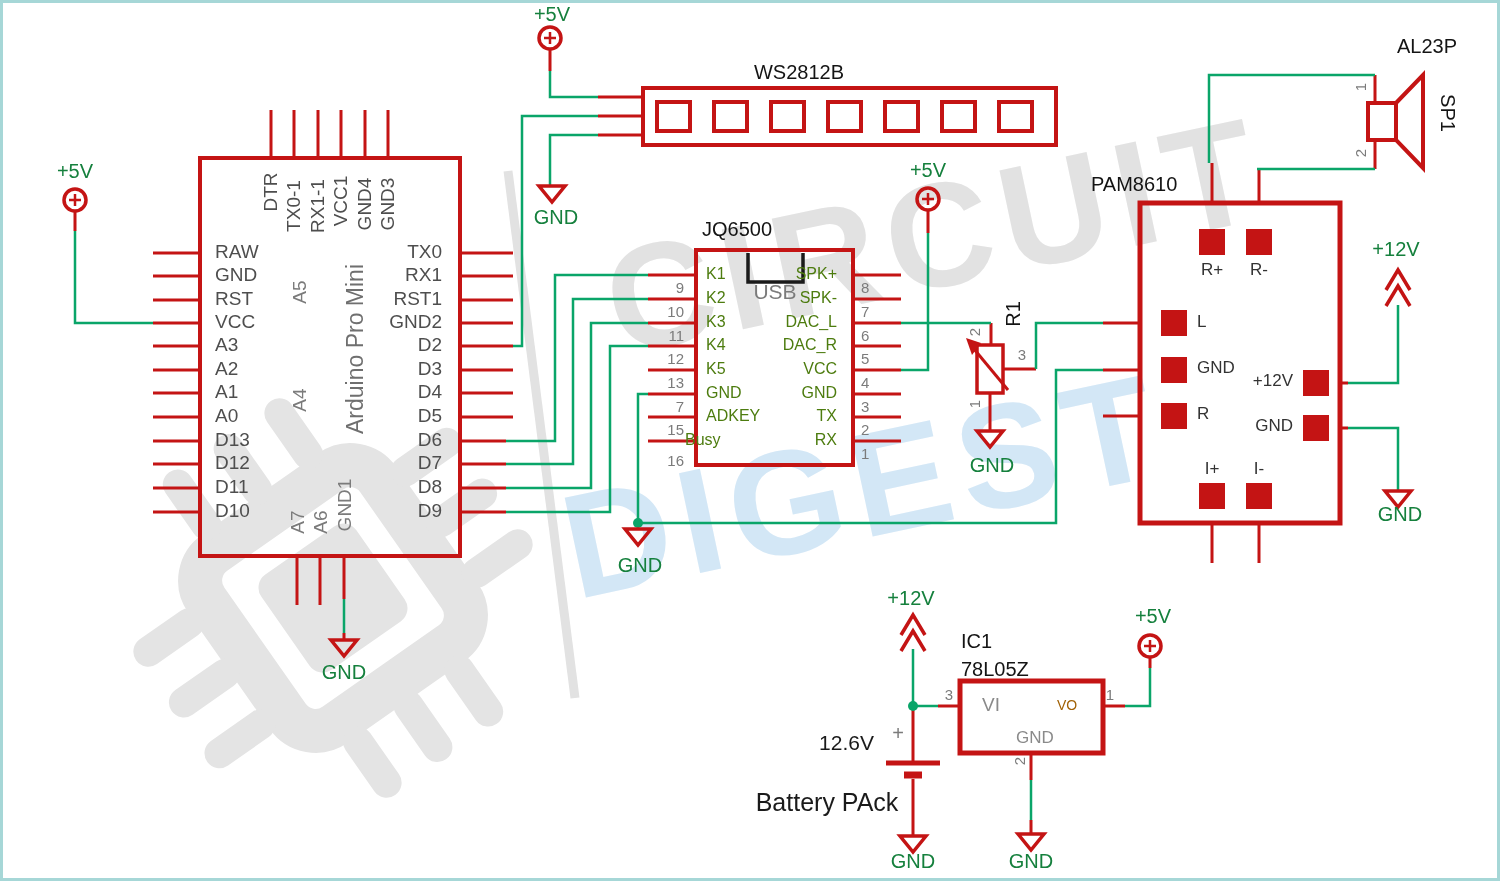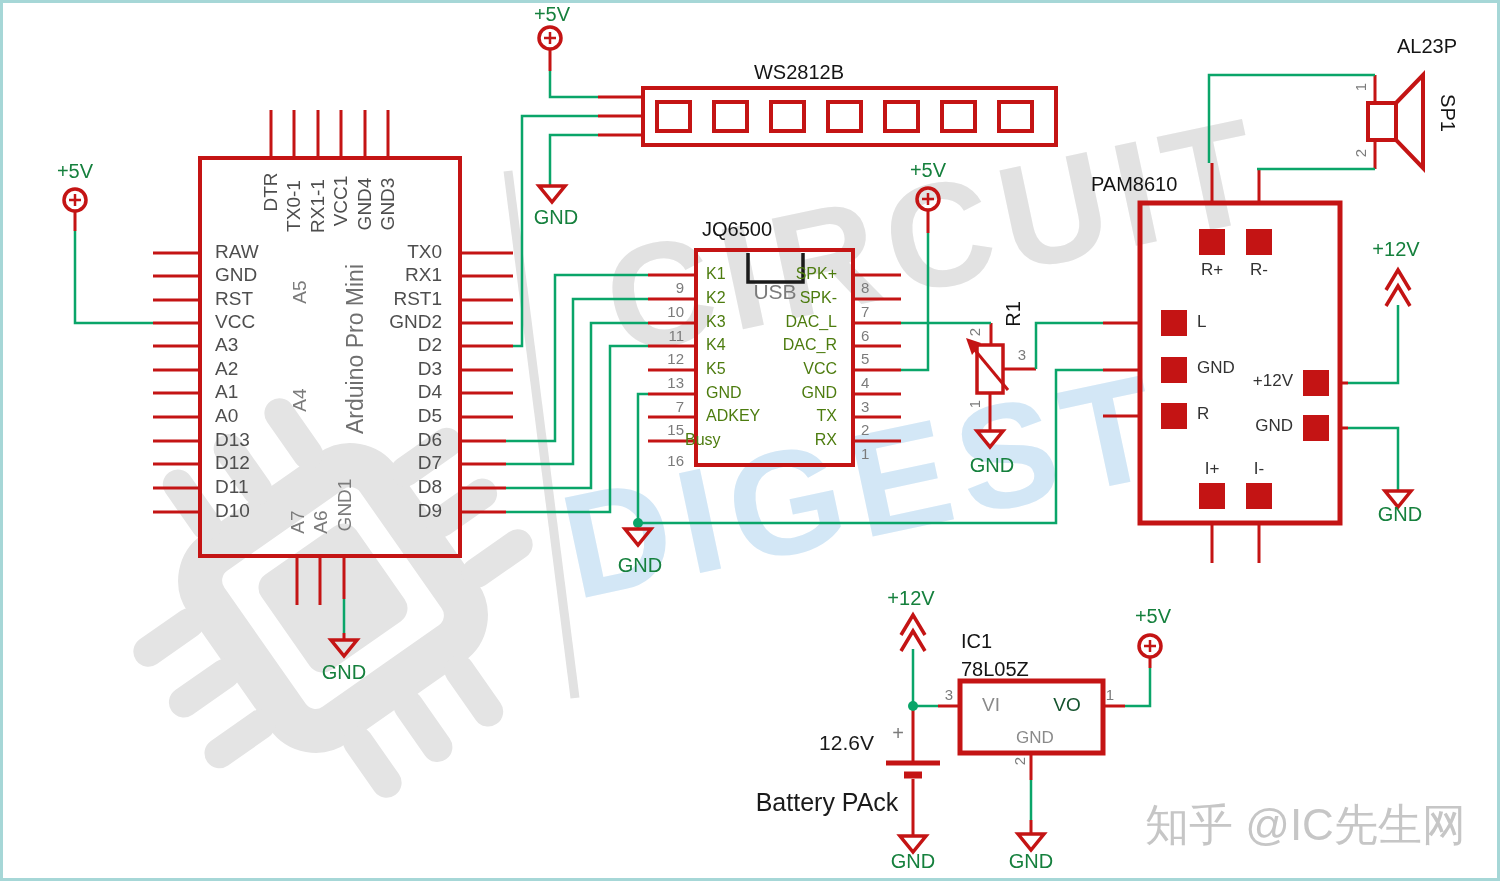--- a/index.html
+++ b/index.html
@@ -266,20 +266,19 @@
   <div class="lbl pin3 tl" style="left:1194px;top:412px;">R</div>
   <div class="lbl pin3 tr" style="right:204px;top:379px;">+12V</div>
   <div class="lbl pin3 tr" style="right:204px;top:424px;">GND</div>
   <div class="lbl pin3 tc" style="left:1209px;top:467px;">I+</div>
   <div class="lbl pin3 tc" style="left:1256px;top:467px;">I-</div>
 
   <div class="lbl num rot" style="left:1357px;top:84px;">1</div>
   <div class="lbl num rot" style="left:1357px;top:150px;">2</div>
 
   <div class="lbl tc" style="left:988px;top:703px;font-size:19px;color:#8a8a8a;">VI</div>
-  <div class="lbl tc" style="left:1064px;top:703px;font-size:19px;color:#14532d;">VO</div>
+  <div class="lbl tc" style="left:1064px;top:703px;font-size:14px;color:#a16207;">VO</div>
   <div class="lbl tc" style="left:1032px;top:736px;font-size:17px;color:#8a8a8a;">GND</div>
   <div class="lbl num tc" style="left:946px;top:692px;">3</div>
   <div class="lbl num tc" style="left:1107px;top:692px;">1</div>
   <div class="lbl num rot" style="left:1016px;top:758px;">2</div>
 
-  <div id="wm-credit" class="lbl">知乎 @IC先生网</div>
 </div>
 
 </body></html>

